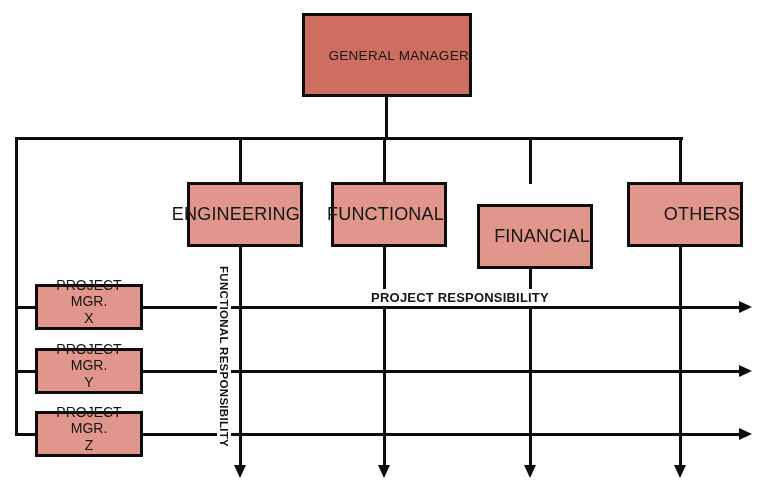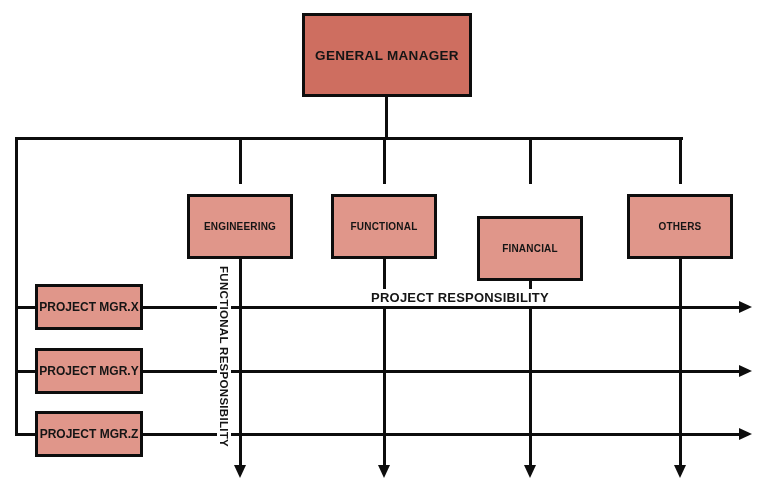--- a/index.html
+++ b/index.html
@@ -30,42 +30,43 @@
     position:absolute;width:0;height:0;z-index:1;
     border-top:6px solid transparent;
     border-bottom:6px solid transparent;
     border-left:13px solid var(--line);
   }
   
   .box{
     position:absolute;z-index:3;
     border:3px solid var(--line);
     box-sizing:border-box;
-    display:flex;align-items:center;justify-content:center;
+    display:flex;align-items:center;justify-content:flex-end;
     text-align:center;
-    font-weight:bold;color:#151515;
+    font-weight:normal;color:#151515;
   }
   .gm-box{
     left:302px;top:13px;width:170px;height:84px;
     background:var(--manager-fill);
     font-size:13.5px;letter-spacing:.3px;
   }
   .dept-box{
-    top:194px;width:106px;height:65px;
+    top:182px;width:116px;height:65px;
     background:var(--box-fill);
-    font-size:10px;letter-spacing:.2px;
+    font-size:18px;letter-spacing:.2px;
   }
   .dept-engineering{left:187px;}
   .dept-operations{left:331px;}
   .dept-financial{left:477px;margin-top:22px;}
   .dept-others{left:627px;}
   .pm-box{
     left:35px;width:108px;height:46px;
     background:var(--box-fill);
-    font-size:12px;line-height:1.2;
+    font-size:14px;line-height:1.2;
+    flex-direction:column;
   }
   .pm-x{top:284px;}
   .pm-y{top:348px;}
   .pm-z{top:411px;}
   
   .h-axis-label{
     position:absolute;z-index:2;
     left:358px;top:289px;width:204px;
     text-align:center;
     font-size:13px;font-weight:bold;color:#151515;

